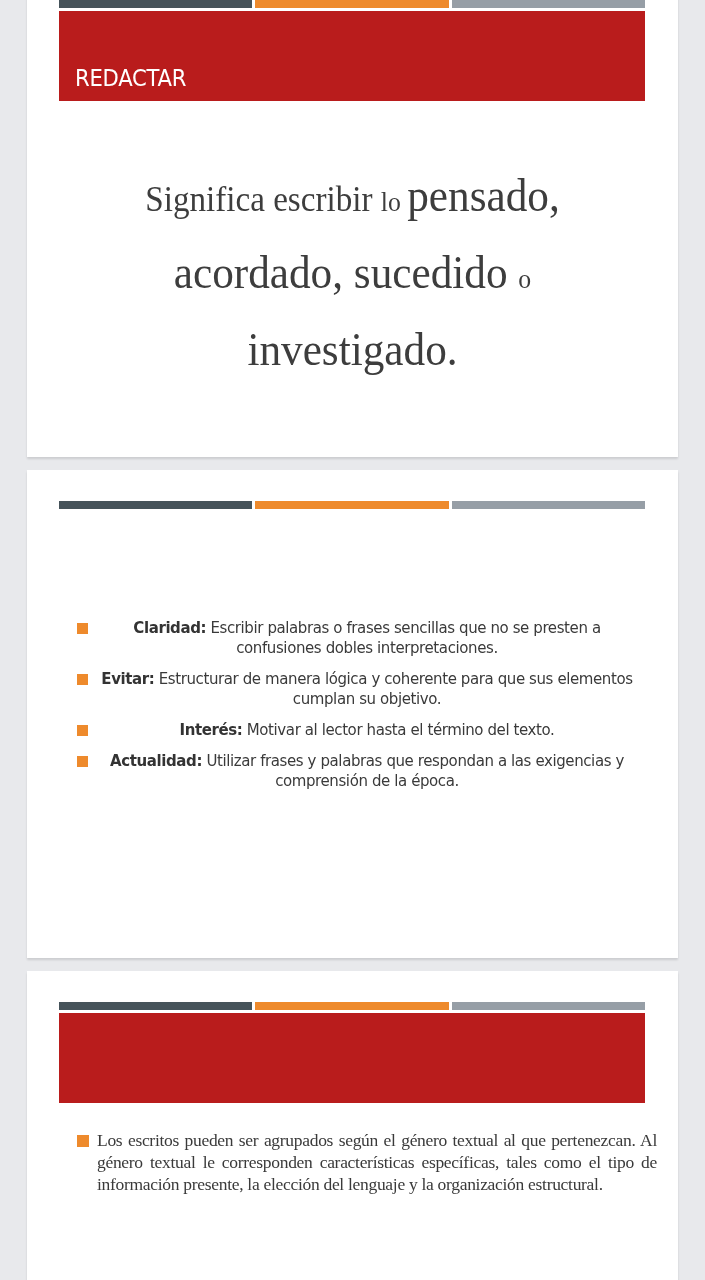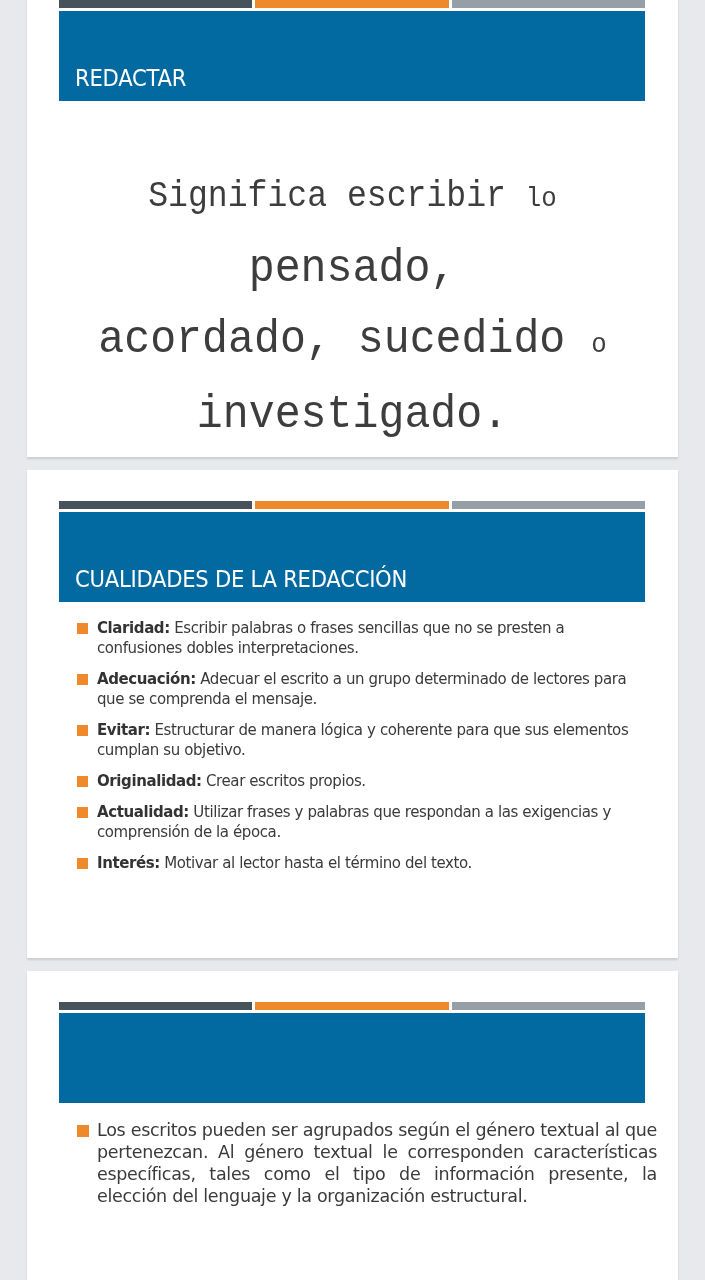--- a/index.html
+++ b/index.html
@@ -14,43 +14,43 @@
     background: #ffffff;
     box-shadow: 0 2px 2px rgba(0,0,0,0.12);
   }
   .stripes { position: absolute; left: 32px; width: 586px; height: 8px; display: flex; gap: 3px; }
   .stripes span { flex: 1; height: 8px; display: block; }
   .s1 { background: #46535a; }
   .s2 { background: #ee8a2c; }
   .s3 { background: #969ea6; }
   .header {
     position: absolute; left: 32px; width: 586px; height: 90px;
-    background: #0369a1; box-sizing: border-box;
+    background: #b91c1c; box-sizing: border-box;
   }
   .header .title {
     position: absolute; left: 16px; bottom: 10px;
     color: #ffffff; font-size: 23px; letter-spacing: -0.3px;
     font-family: "DejaVu Sans", sans-serif; font-weight: normal;
     transform: scaleX(0.92); transform-origin: left bottom;
   }
   .big-text {
     position: absolute; left: 0; width: 651px; top: 140px;
     text-align: center; color: #3d3d3d;
-    font-family: Liberation Mono, monospace;
+    font-family: Liberation Serif, serif;
     line-height: 70px; font-size: 42px;
   }
   .big-text .sm { font-size: 36px; }
   .big-text .xs { font-size: 28px; }
   .big-text .lg { font-size: 47px; }
   .big-text .line { display: block; transform: scaleX(0.92); }
   .list { position: absolute; left: 50px; width: 560px; margin: 0; padding: 0; list-style: none; }
   .list li {
     position: relative; padding-left: 20px; color: #3a3a3a;
     font-size: 15px; line-height: 20px; margin-bottom: 11px;
-    font-family: "DejaVu Sans", sans-serif; letter-spacing: -0.4px;
+    font-family: "DejaVu Sans", sans-serif; letter-spacing: -0.4px; text-align: center;
   }
   .list li .bullet {
     position: absolute; left: 0; top: 5px; width: 11px; height: 11px; background: #ee8a2c;
   }
   .list li b { font-weight: bold; color: #333; }
   .para {
     position: absolute; left: 50px; width: 580px; padding-left: 20px; box-sizing: border-box;
     color: #3a3a3a; font-size: 17.5px; line-height: 22px; text-align: justify;
     font-family: "DejaVu Sans", sans-serif; letter-spacing: -0.3px;
   }
@@ -80,39 +80,34 @@
     </span>
   </div>
 </div>
 
 <div class="slide" style="top:470px; height:488px;">
   <div class="stripes" style="top:31px;">
     <span class="s1"></span>
     <span class="s2"></span>
     <span class="s3"></span>
   </div>
-  <div class="header" style="top:42px;">
-    <div class="title">CUALIDADES DE LA REDACCIÓN</div>
-  </div>
   <ul class="list" style="top:148px;">
     <li><span class="bullet"></span><b>Claridad:</b><span> Escribir palabras o frases sencillas que no se presten a confusiones dobles interpretaciones.</span></li>
-    <li><span class="bullet"></span><b>Adecuación:</b><span> Adecuar el escrito a un grupo determinado de lectores para que se comprenda el mensaje.</span></li>
     <li><span class="bullet"></span><b>Evitar:</b><span> Estructurar de manera lógica y coherente para que sus elementos cumplan su objetivo.</span></li>
-    <li><span class="bullet"></span><b>Originalidad:</b><span> Crear escritos propios.</span></li>
+    <li><span class="bullet"></span><b>Interés:</b><span> Motivar al lector hasta el término del texto.</span></li>
     <li><span class="bullet"></span><b>Actualidad:</b><span> Utilizar frases y palabras que respondan a las exigencias y comprensión de la época.</span></li>
-    <li><span class="bullet"></span><b>Interés:</b><span> Motivar al lector hasta el término del texto.</span></li>
   </ul>
 </div>
 
 <div class="slide" style="top:971px; height:330px;">
   <div class="stripes" style="top:31px;">
     <span class="s1"></span>
     <span class="s2"></span>
     <span class="s3"></span>
   </div>
   <div class="header" style="top:42px;">
     <div class="title"></div>
   </div>
-  <div class="para" style="top:148px;">
+  <div class="para" style="top:158px;font-family:Liberation Serif, serif;">
     <span class="bullet"></span>
     <span>Los escritos pueden ser agrupados según el género textual al que pertenezcan. Al género textual le corresponden características específicas, tales como el tipo de información presente, la elección del lenguaje y la organización estructural.</span>
   </div>
 </div>
 
 </body></html>

